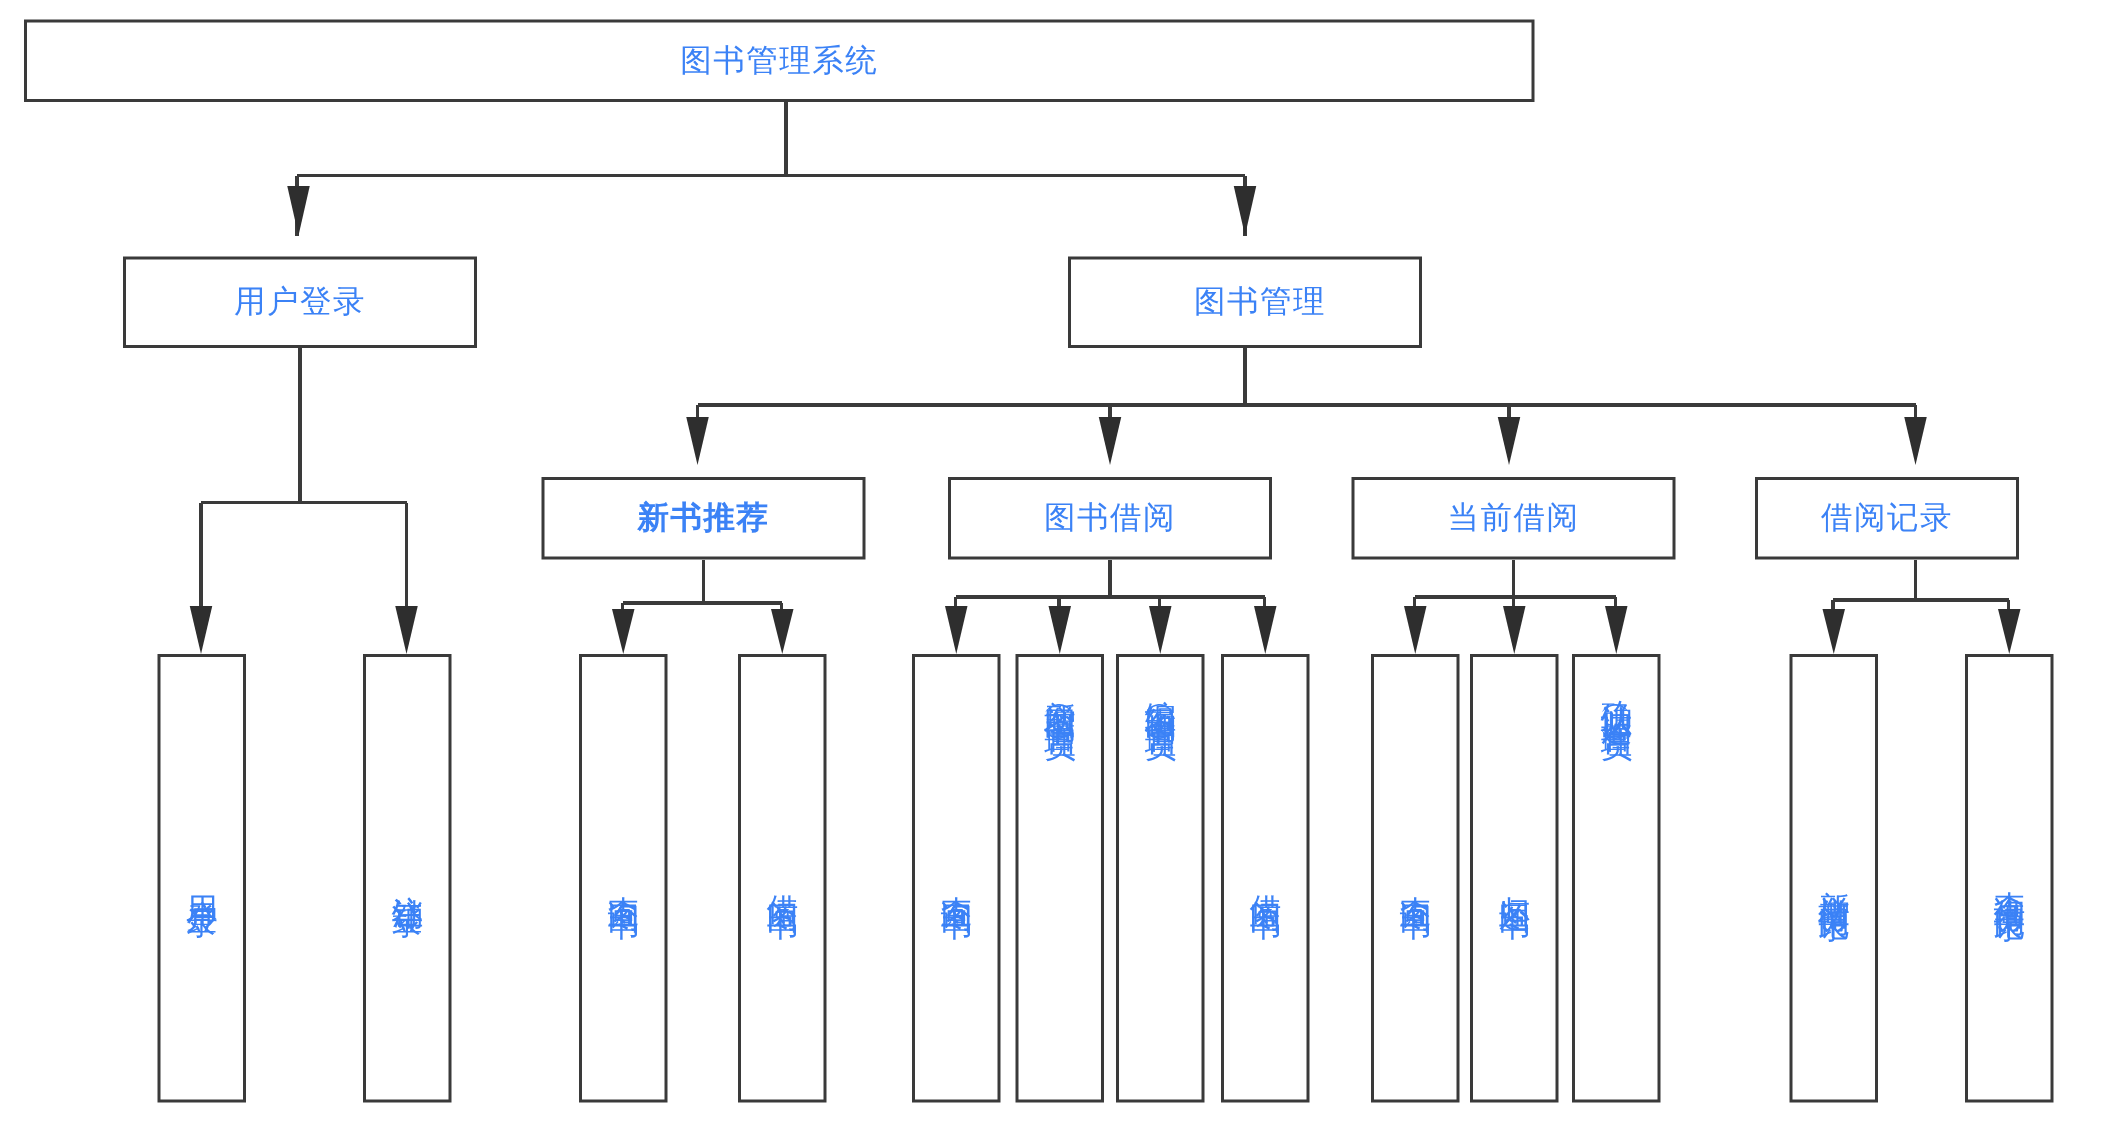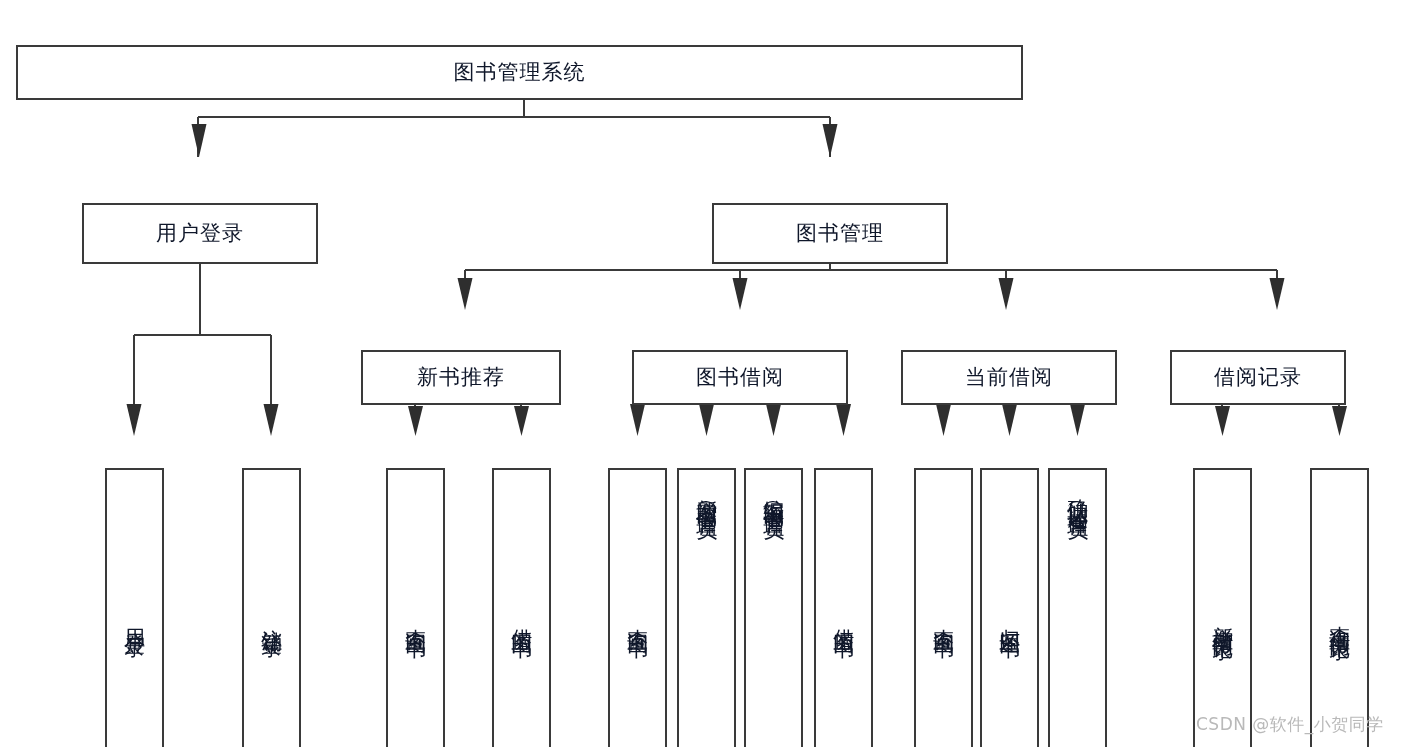--- a/index.html
+++ b/index.html
@@ -28,22 +28,21 @@
     pointer-events: none;
   }
   .node {
     position: absolute;
     box-sizing: border-box;
     border: 2px solid #3a3a3a;
     background: #ffffff;
     display: flex;
     align-items: center;
     justify-content: center;
-    color: #0f172a;
-    margin-top: 32px;
+    color: #3b82f6;
   }
   .node-label {
     display: block;
     text-align: center;
     white-space: nowrap;
   }
   .node.horizontal .node-label {
     font-size: 21px;
     line-height: 1.1;
     letter-spacing: 1px;
@@ -162,21 +161,21 @@
   </div>
 
   <div class="node horizontal" style="left:82px; top:171px; width:236px; height:61px;">
     <span class="node-label">用户登录</span>
   </div>
 
   <div class="node horizontal" style="left:712px; top:171px; width:236px; height:61px;padding-left:20px;">
     <span class="node-label">图书管理</span>
   </div>
 
-  <div class="node horizontal" style="left:361px; top:318px; width:200px; height:55px;">
+  <div class="node horizontal" style="left:361px; top:318px; width:216px; height:55px;font-weight:bold;">
     <span class="node-label">新书推荐</span>
   </div>
 
   <div class="node horizontal" style="left:632px; top:318px; width:216px; height:55px;">
     <span class="node-label">图书借阅</span>
   </div>
 
   <div class="node horizontal" style="left:901px; top:318px; width:216px; height:55px;">
     <span class="node-label">当前借阅</span>
   </div>
@@ -230,15 +229,14 @@
   </div>
 
   <div class="node vertical centered" style="left:1193px; top:436px; width:59px; height:299px;">
     <span class="node-label">新增借阅记录</span>
   </div>
 
   <div class="node vertical centered" style="left:1310px; top:436px; width:59px; height:299px;">
     <span class="node-label">查询借阅记录</span>
   </div>
 
-  <div class="watermark">CSDN @软件_小贺同学</div>
 
 </div>
 
 </body></html>

